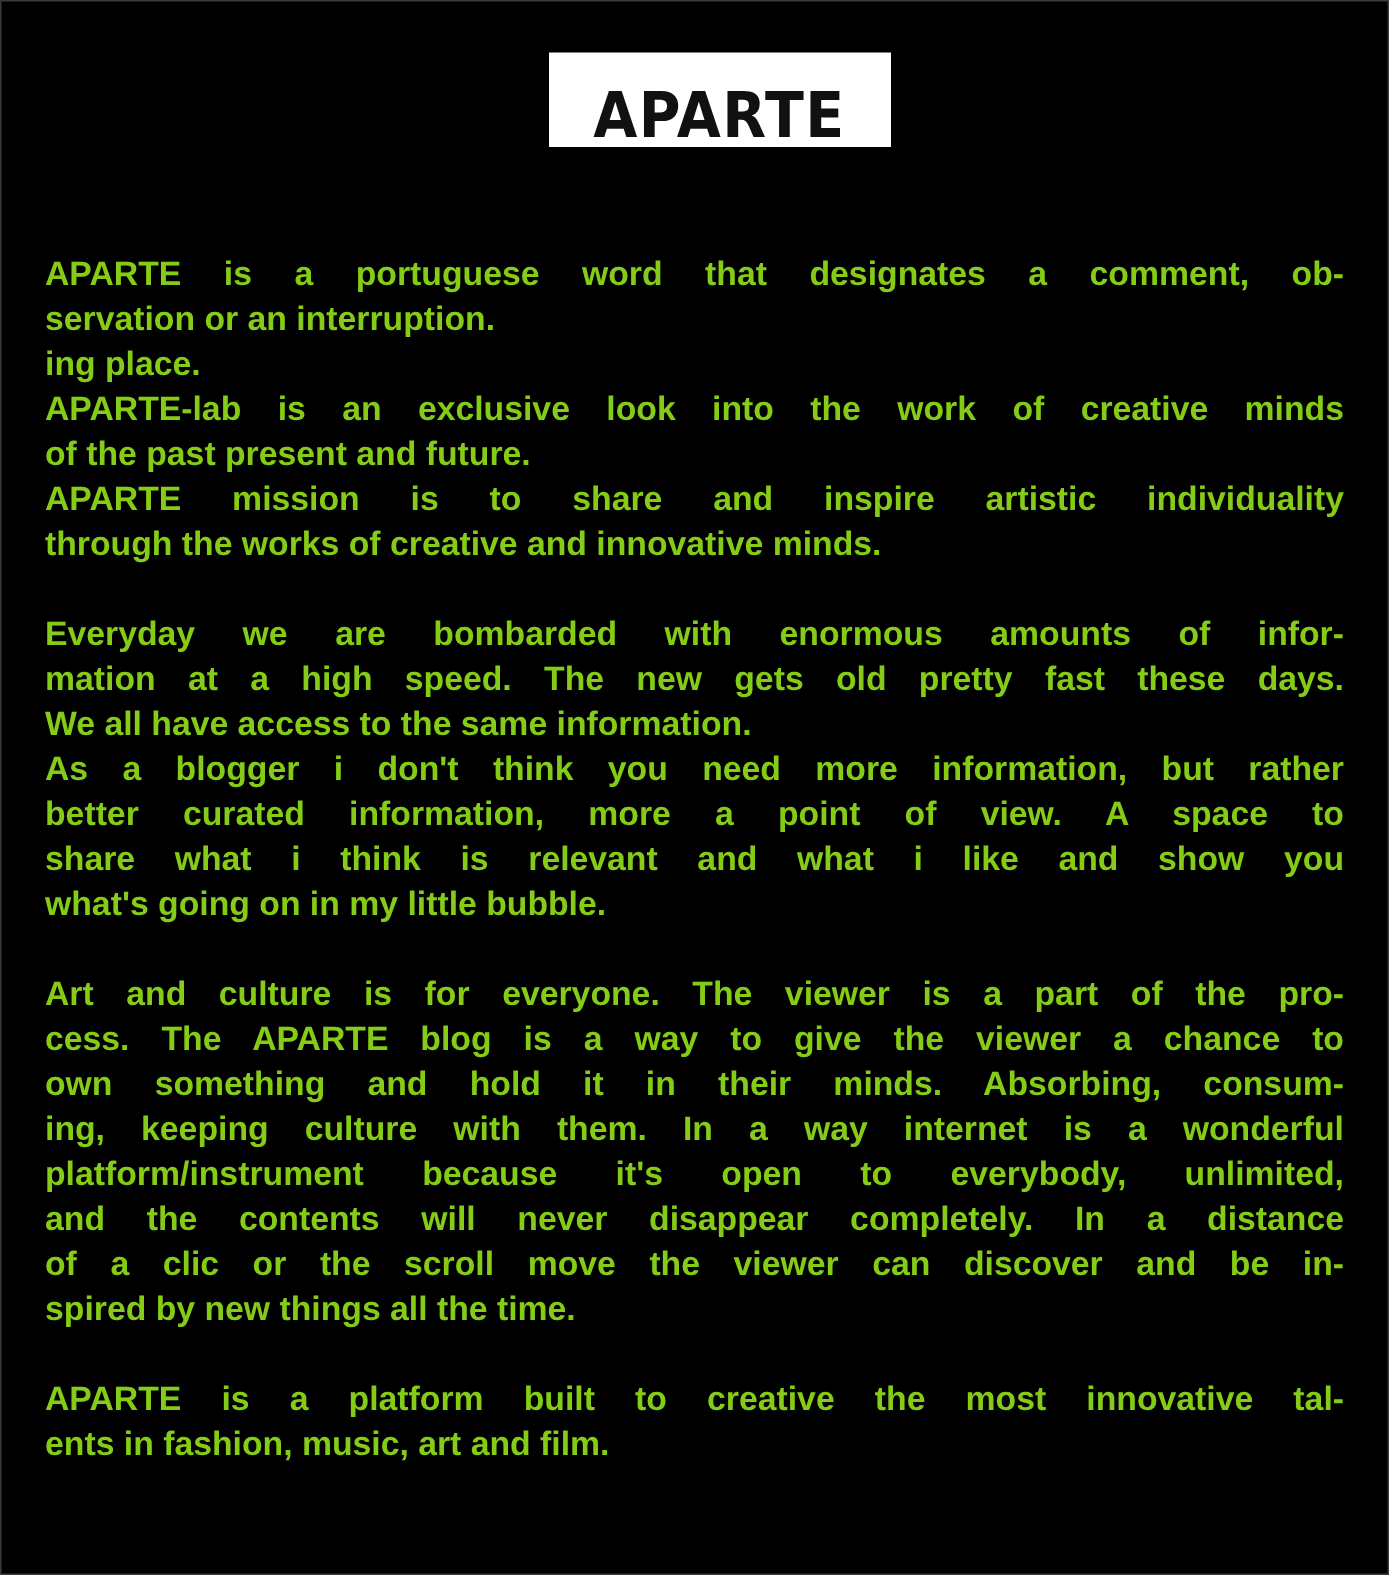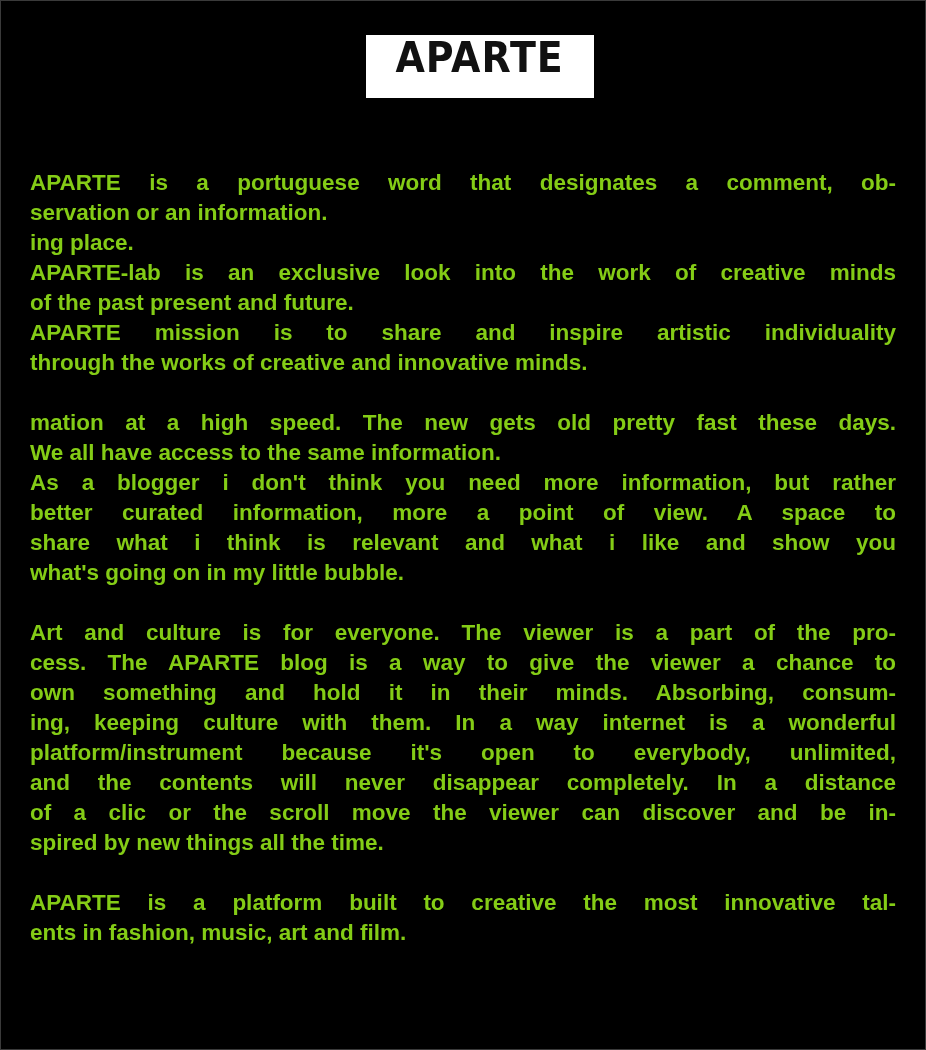--- a/index.html
+++ b/index.html
@@ -17,21 +17,21 @@
       border: 1px solid #3a3a3a;
     }
     .logo-box {
       position: absolute;
       left: 366px;
       top: 35px;
       width: 228px;
       height: 63px;
       background: #ffffff;
       display: flex;
-      align-items: flex-start;
+      align-items: flex-end;
       justify-content: center;
     }
     .logo-text {
       font-family: "DejaVu Sans", sans-serif;
       font-weight: bold;
       font-size: 40px;
       letter-spacing: 1px;
       color: #111111;
       transform: scaleX(0.95) scaleY(1.05);
       line-height: 1;
@@ -65,30 +65,31 @@
 
 <div class="frame"></div>
 
 <div class="logo-box">
   <span class="logo-text">APARTE</span>
 </div>
 
 <div class="content">
   <div>
     <div class="line">APARTE is a portuguese word that designates a comment, ob-</div>
-    <div class="line last">servation or an information.</div>
+    <div class="line last">servation or an interruption.</div>
     <div class="line last">ing place.</div>
     <div class="line">APARTE-lab is an exclusive look into the work of creative minds</div>
     <div class="line last">of the past present and future.</div>
     <div class="line">APARTE mission is to share and inspire artistic individuality</div>
     <div class="line last">through the works of creative and innovative minds.</div>
   </div>
   <div class="gap"></div>
 
   <div>
+    <div class="line">Everyday we are bombarded with enormous amounts of infor-</div>
     <div class="line">mation at a high speed. The new gets old pretty fast these days.</div>
     <div class="line last">We all have access to the same information.</div>
     <div class="line">As a blogger i don't think you need more information, but rather</div>
     <div class="line">better curated information,  more a point of view. A space to</div>
     <div class="line">share what i think is relevant and what i like and show you</div>
     <div class="line last">what's going on in my little bubble.</div>
   </div>
   <div class="gap"></div>
 
   <div>

